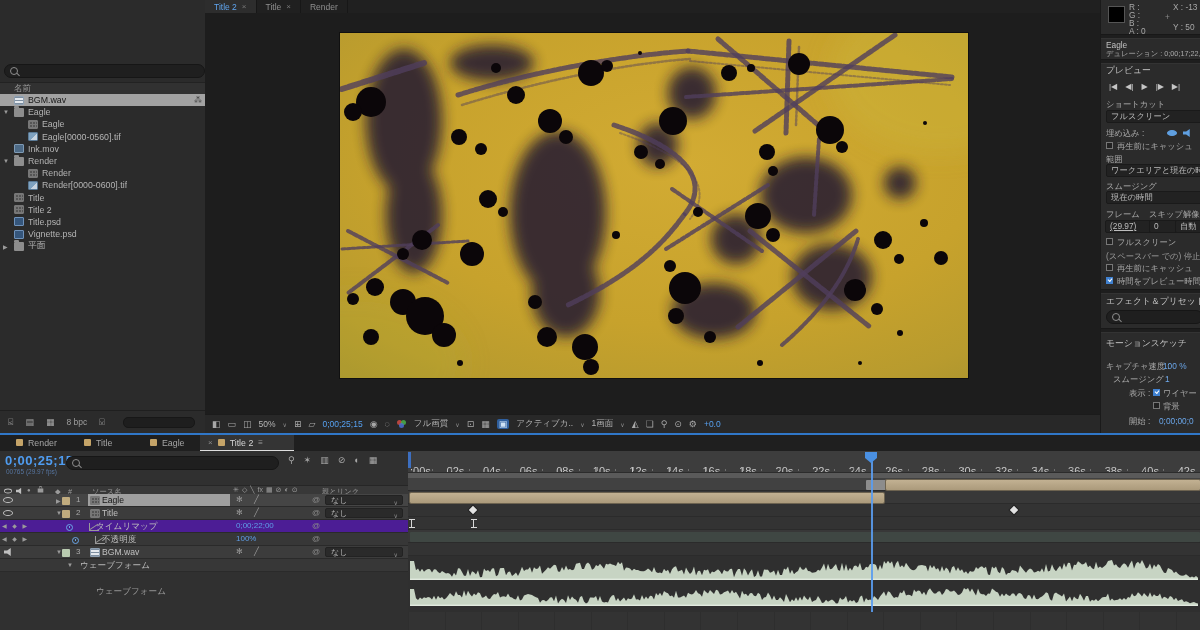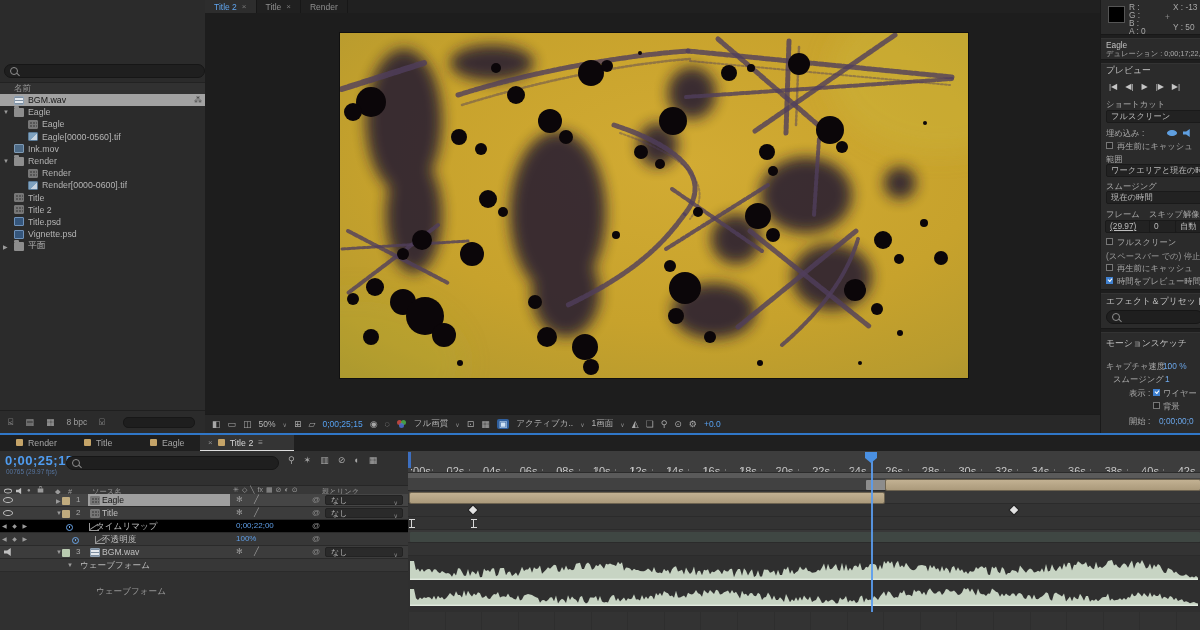--- a/index.html
+++ b/index.html
@@ -543,21 +543,21 @@
         <span class="twirl abs" style="left:53px;top:3px;">▼</span>
         <span class="chipsq" style="background:#c0ab7e;"></span>
         <span class="rownum">2</span>
         <span class="ibox pi-comp abs" style="left:90px;top:2px;"></span>
         <span class="srcname">Title</span>
         <span class="swc" style="left:236px;">✻</span>
         <span class="swc" style="left:254px;">╱</span>
         <span class="linkat">@</span>
         <span class="parentdrop"><span>なし</span><span class="caret">∨</span></span>
       </div>
-      <div class="tl-row" style="top:69px;background:#000000;">
+      <div class="tl-row" style="top:69px;background:#4c1d95;">
         <span class="kfnav">◀ ◆ ▶</span>
         <span class="i-stopwatch abs" style="left:66px;top:3px;"></span>
         <span class="i-graph abs" style="left:80px;top:3px;"></span>
         <span class="propname abs" style="left:96px;top:1px;">タイムリマップ</span>
         <span class="swc" style="left:236px;color:#5f9fe8;">0;00;22;00</span>
         <span class="linkat">@</span>
       </div>
       <div class="tl-row" style="top:82px;background:#373737;">
         <span class="kfnav">◀ ◆ ▶</span>
         <span class="i-stopwatch abs" style="left:72px;top:3px;"></span>

